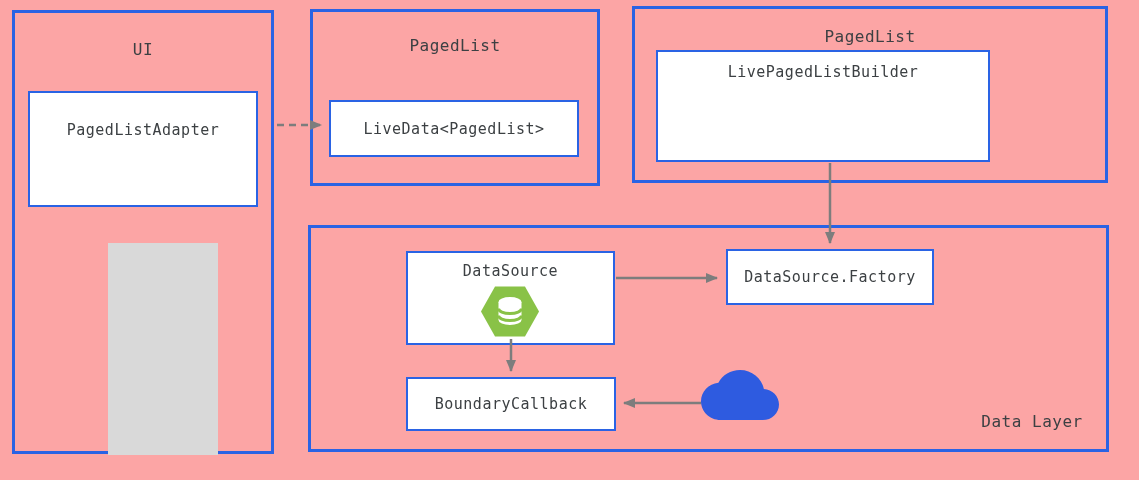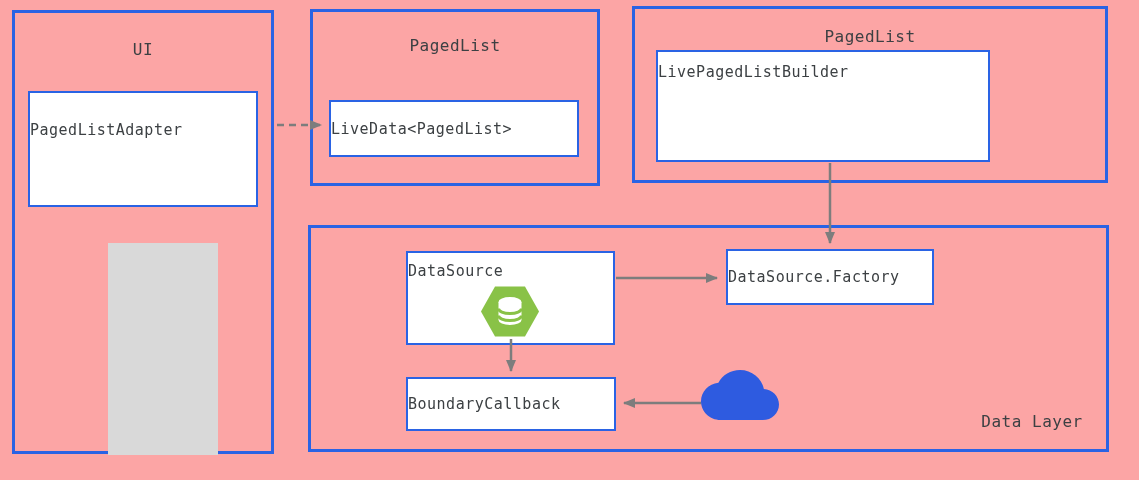--- a/index.html
+++ b/index.html
@@ -17,21 +17,21 @@
     background:transparent;
     box-sizing:border-box;
   }
   .node-box{
     position:absolute;
     border:2.5px solid #2a63e4;
     background:#ffffff;
     box-sizing:border-box;
     display:flex;
     align-items:center;
-    justify-content:flex-start;
+    justify-content:center;
   }
   .box-title{
     position:absolute;
     left:0;right:0;
     text-align:center;
     font-size:16px;
     letter-spacing:0.5px;
     white-space:nowrap;
   }
   .node-label{

